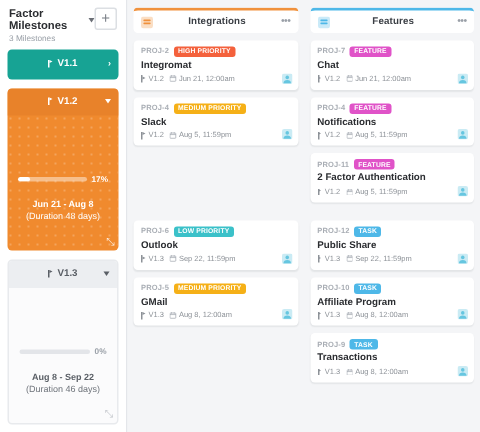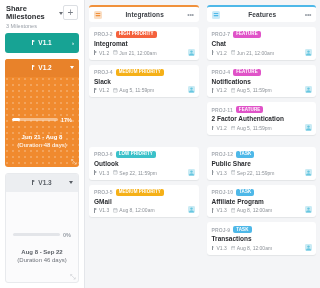--- a/index.html
+++ b/index.html
@@ -188,21 +188,21 @@
 </style>
 </head>
 <body>
 
 <div class="app">
 
   <aside class="sidebar">
     <div class="sb-header">
       <div class="sb-title-wrap">
         <div class="sb-title">
-          <span>Share Milestones</span>
+          <span>Factor Milestones</span>
           <span class="chev-sm"></span>
         </div>
         <div class="sb-sub">3 Milestones</div>
       </div>
       <div class="add-btn">+</div>
     </div>
 
     <div class="ms-list">
 
       <div class="ms-card teal">

